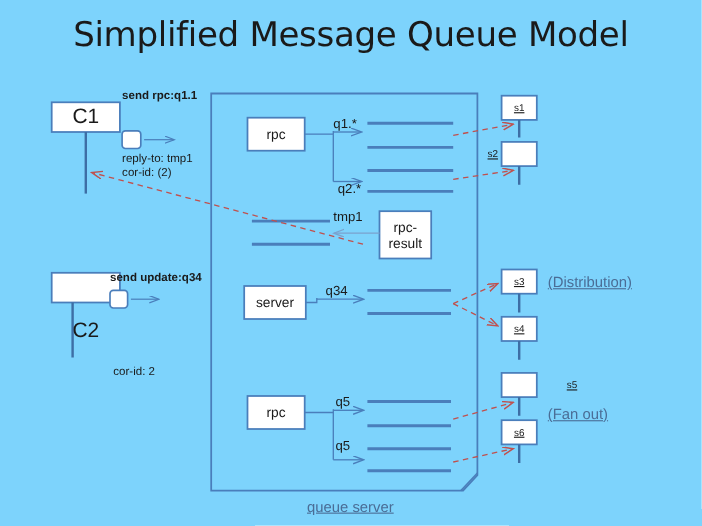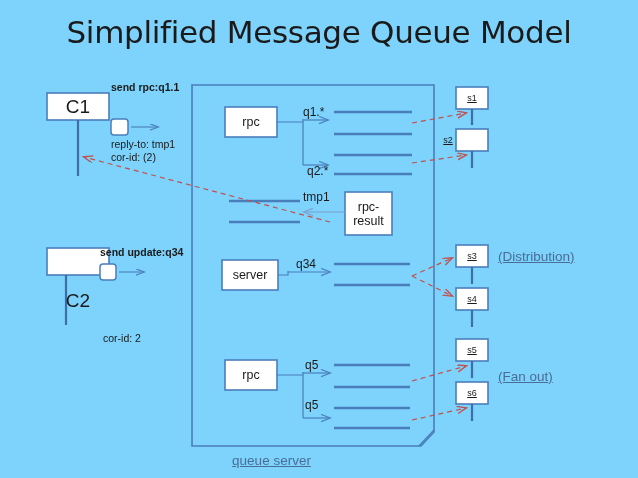--- a/index.html
+++ b/index.html
@@ -215,20 +215,20 @@
   <div class="lbl qlabel" style="left:287px; top:164px;margin-left:20px;">q2.*</div>
   <div class="lbl qlabel" style="left:303px; top:190px;">tmp1</div>
   <div class="lbl qlabel" style="left:296px; top:257px;">q34</div>
   <div class="lbl qlabel" style="left:305px; top:358px;">q5</div>
   <div class="lbl qlabel" style="left:305px; top:398px;">q5</div>
 
   <div class="box-label node-sm" style="left:456px; top:87px; width:32px; height:22px;">s1</div>
   <div class="box-label node-sm" style="left:432px; top:129px; width:32px; height:22px;">s2</div>
   <div class="box-label node-sm" style="left:456px; top:245px; width:32px; height:22px;">s3</div>
   <div class="box-label node-sm" style="left:456px; top:288px; width:32px; height:22px;">s4</div>
-  <div class="box-label node-sm" style="left:456px; top:339px; width:32px; height:22px;">s5</div>
+  <div class="box-label node-sm" style="left:456px; top:339px; width:32px; height:22px;padding-left:48px;">s5</div>
   <div class="box-label node-sm" style="left:456px; top:382px; width:32px; height:22px;">s6</div>
 
   <div class="caption" style="left:498px; top:249px;">(Distribution)</div>
   <div class="caption" style="left:498px; top:369px;">(Fan out)</div>
 
-  <div class="caption" style="left:0; top:453px; width:543px; text-align:center;">queue server</div>
+  <div class="caption" style="left:0; top:453px; width:543px; text-align:center;padding-left:47px;">queue server</div>
 </div>
 
 </body></html>

